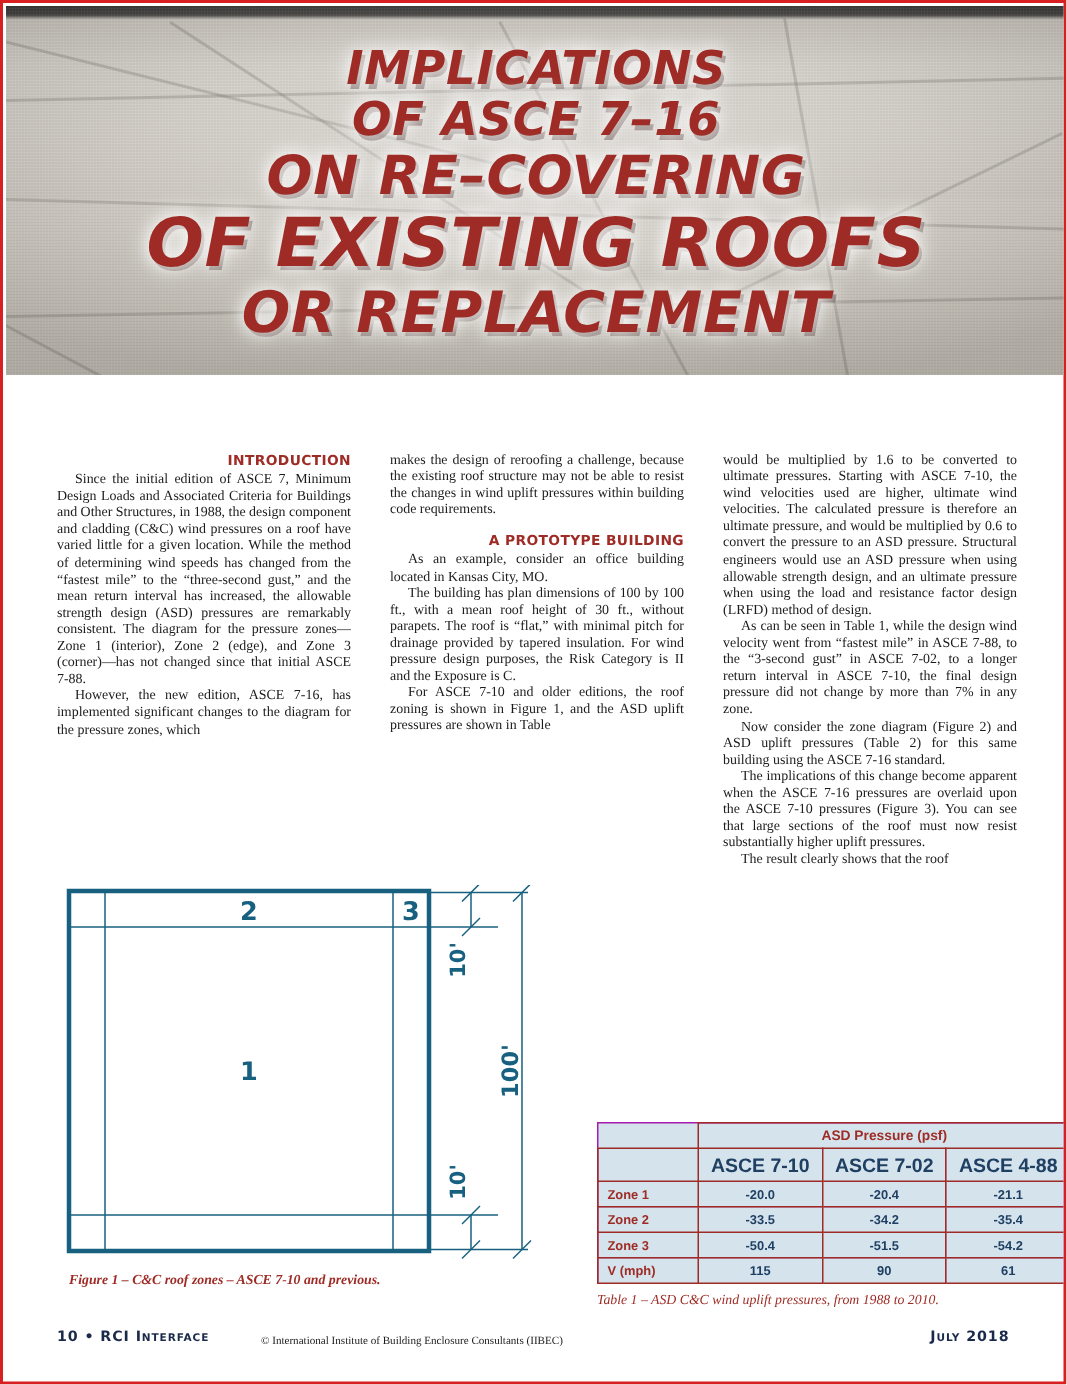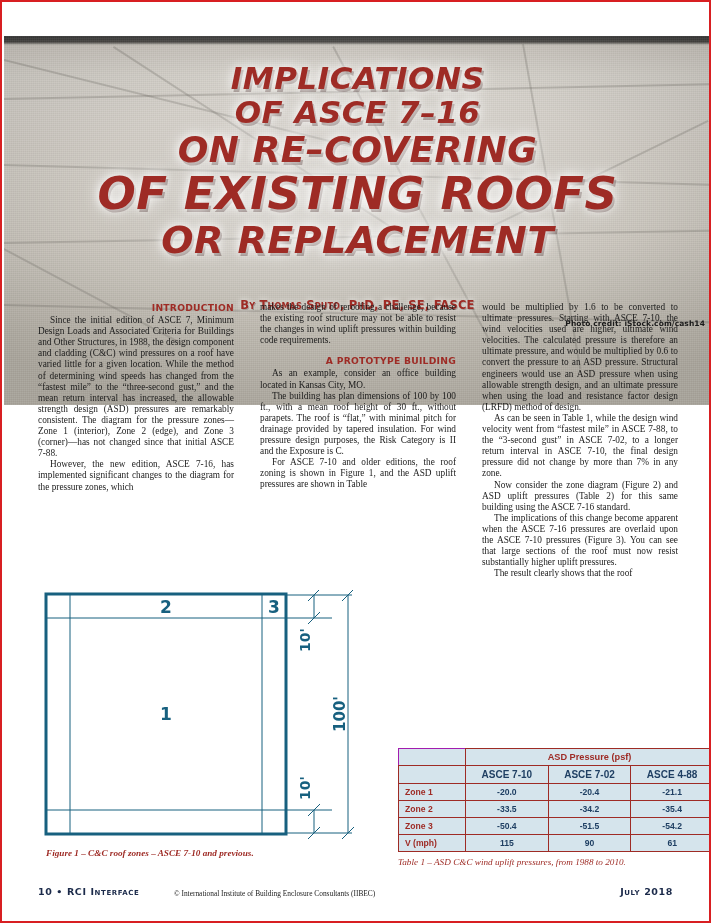--- a/index.html
+++ b/index.html
@@ -18,24 +18,23 @@
     border: 2px solid #d81f22;
     background: #ffffff;
     overflow: hidden;
   }
 
   
   .hero {
     position: absolute;
     left: 2px; top: 2px;
     width: 707px;
-    height: 369px;
+    height: 246px;
     overflow: hidden;
     background: #b9b5ae;
-    margin-top: 32px;
   }
   .hero-photo {
     position: absolute;
     inset: 0;
     background:
       linear-gradient(180deg, #3c3c3c 0px, #4a4845 6px, #cfcac2 9px, #d6d2cb 40px, #cdc8c0 120px, #c8c3ba 200px, #bdb8ae 294px),
       repeating-linear-gradient(97deg, rgba(120,115,108,0.16) 0px, rgba(120,115,108,0.16) 1px, rgba(255,255,255,0) 1px, rgba(255,255,255,0) 96px);
   }
   
   .slab {
@@ -196,21 +195,21 @@
     font-weight: bold;
     background: #d5e4ec;
   }
   table.t1 th.span {
     color: #9e2b25;
     font-size: 9.2px;
     padding: 3px 2px;
   }
   table.t1 th.colhead {
     color: #1f3f63;
-    font-size: 10px;
+    font-size: 13px;
   }
   table.t1 td.rowhead {
     color: #9e2b25;
     text-align: left;
     padding-left: 6px;
     width: 58px;
   }
   table.t1 td.val {
     color: #1f3f63;
   }

